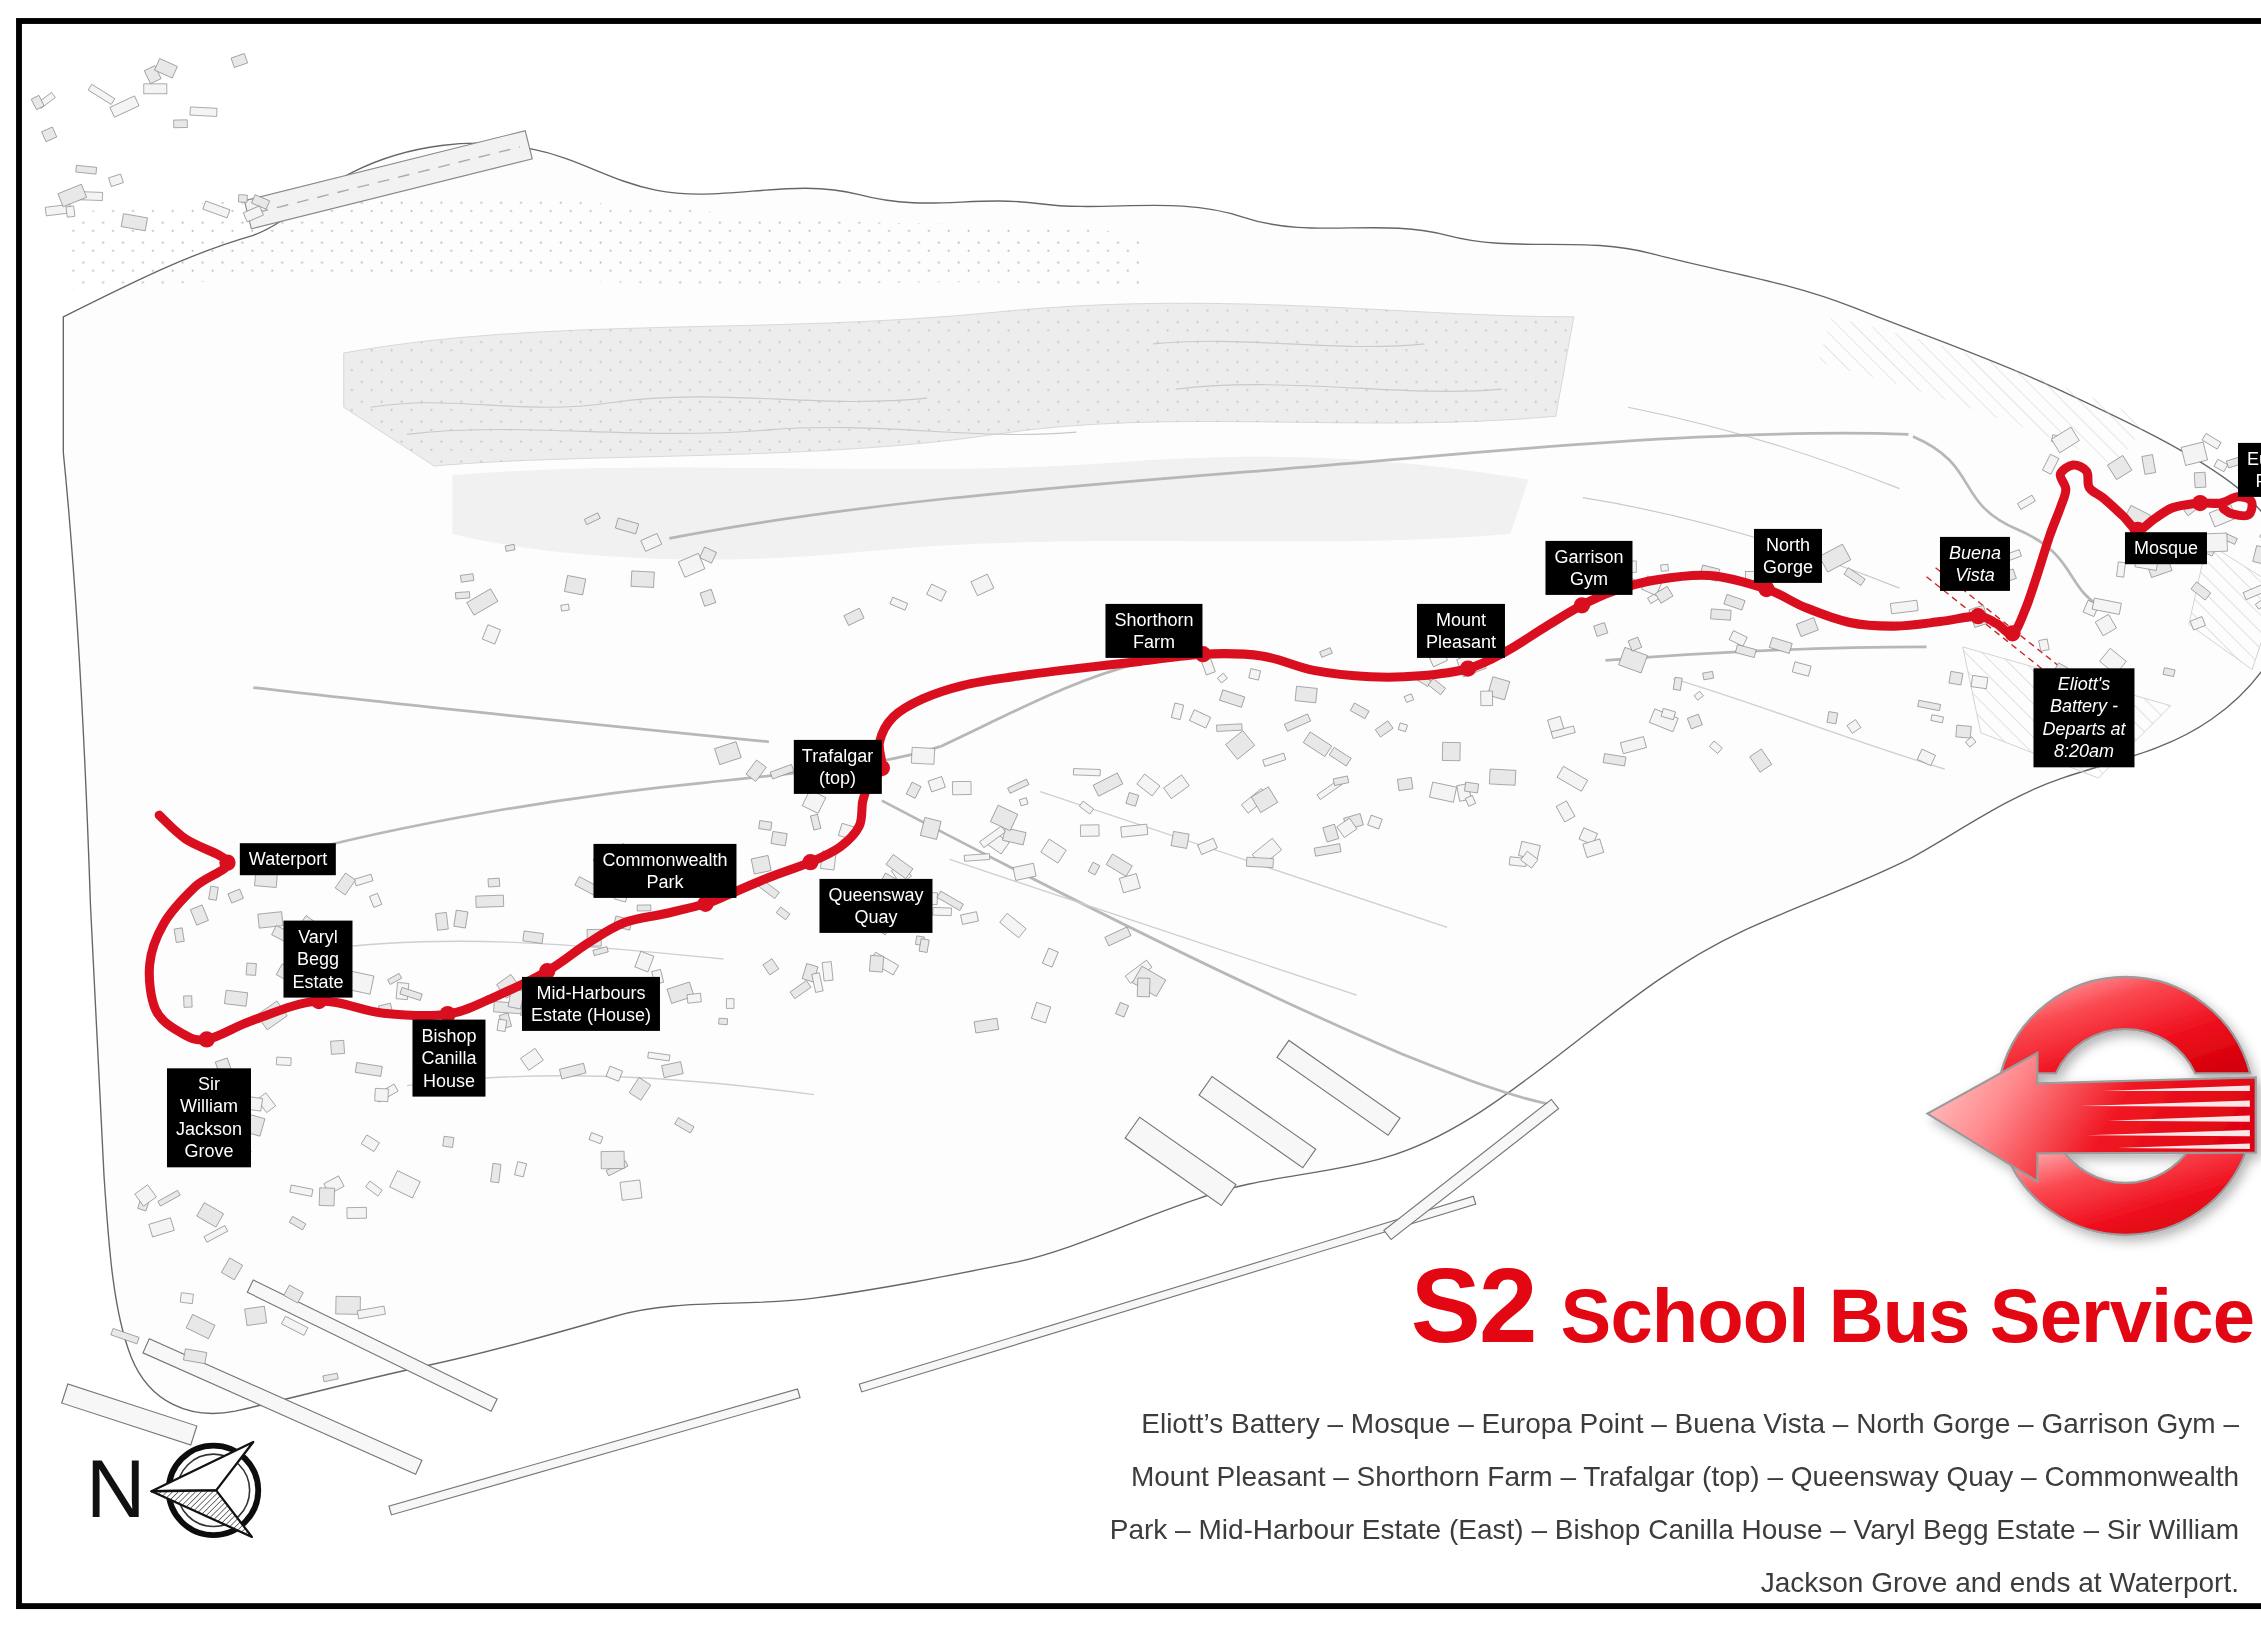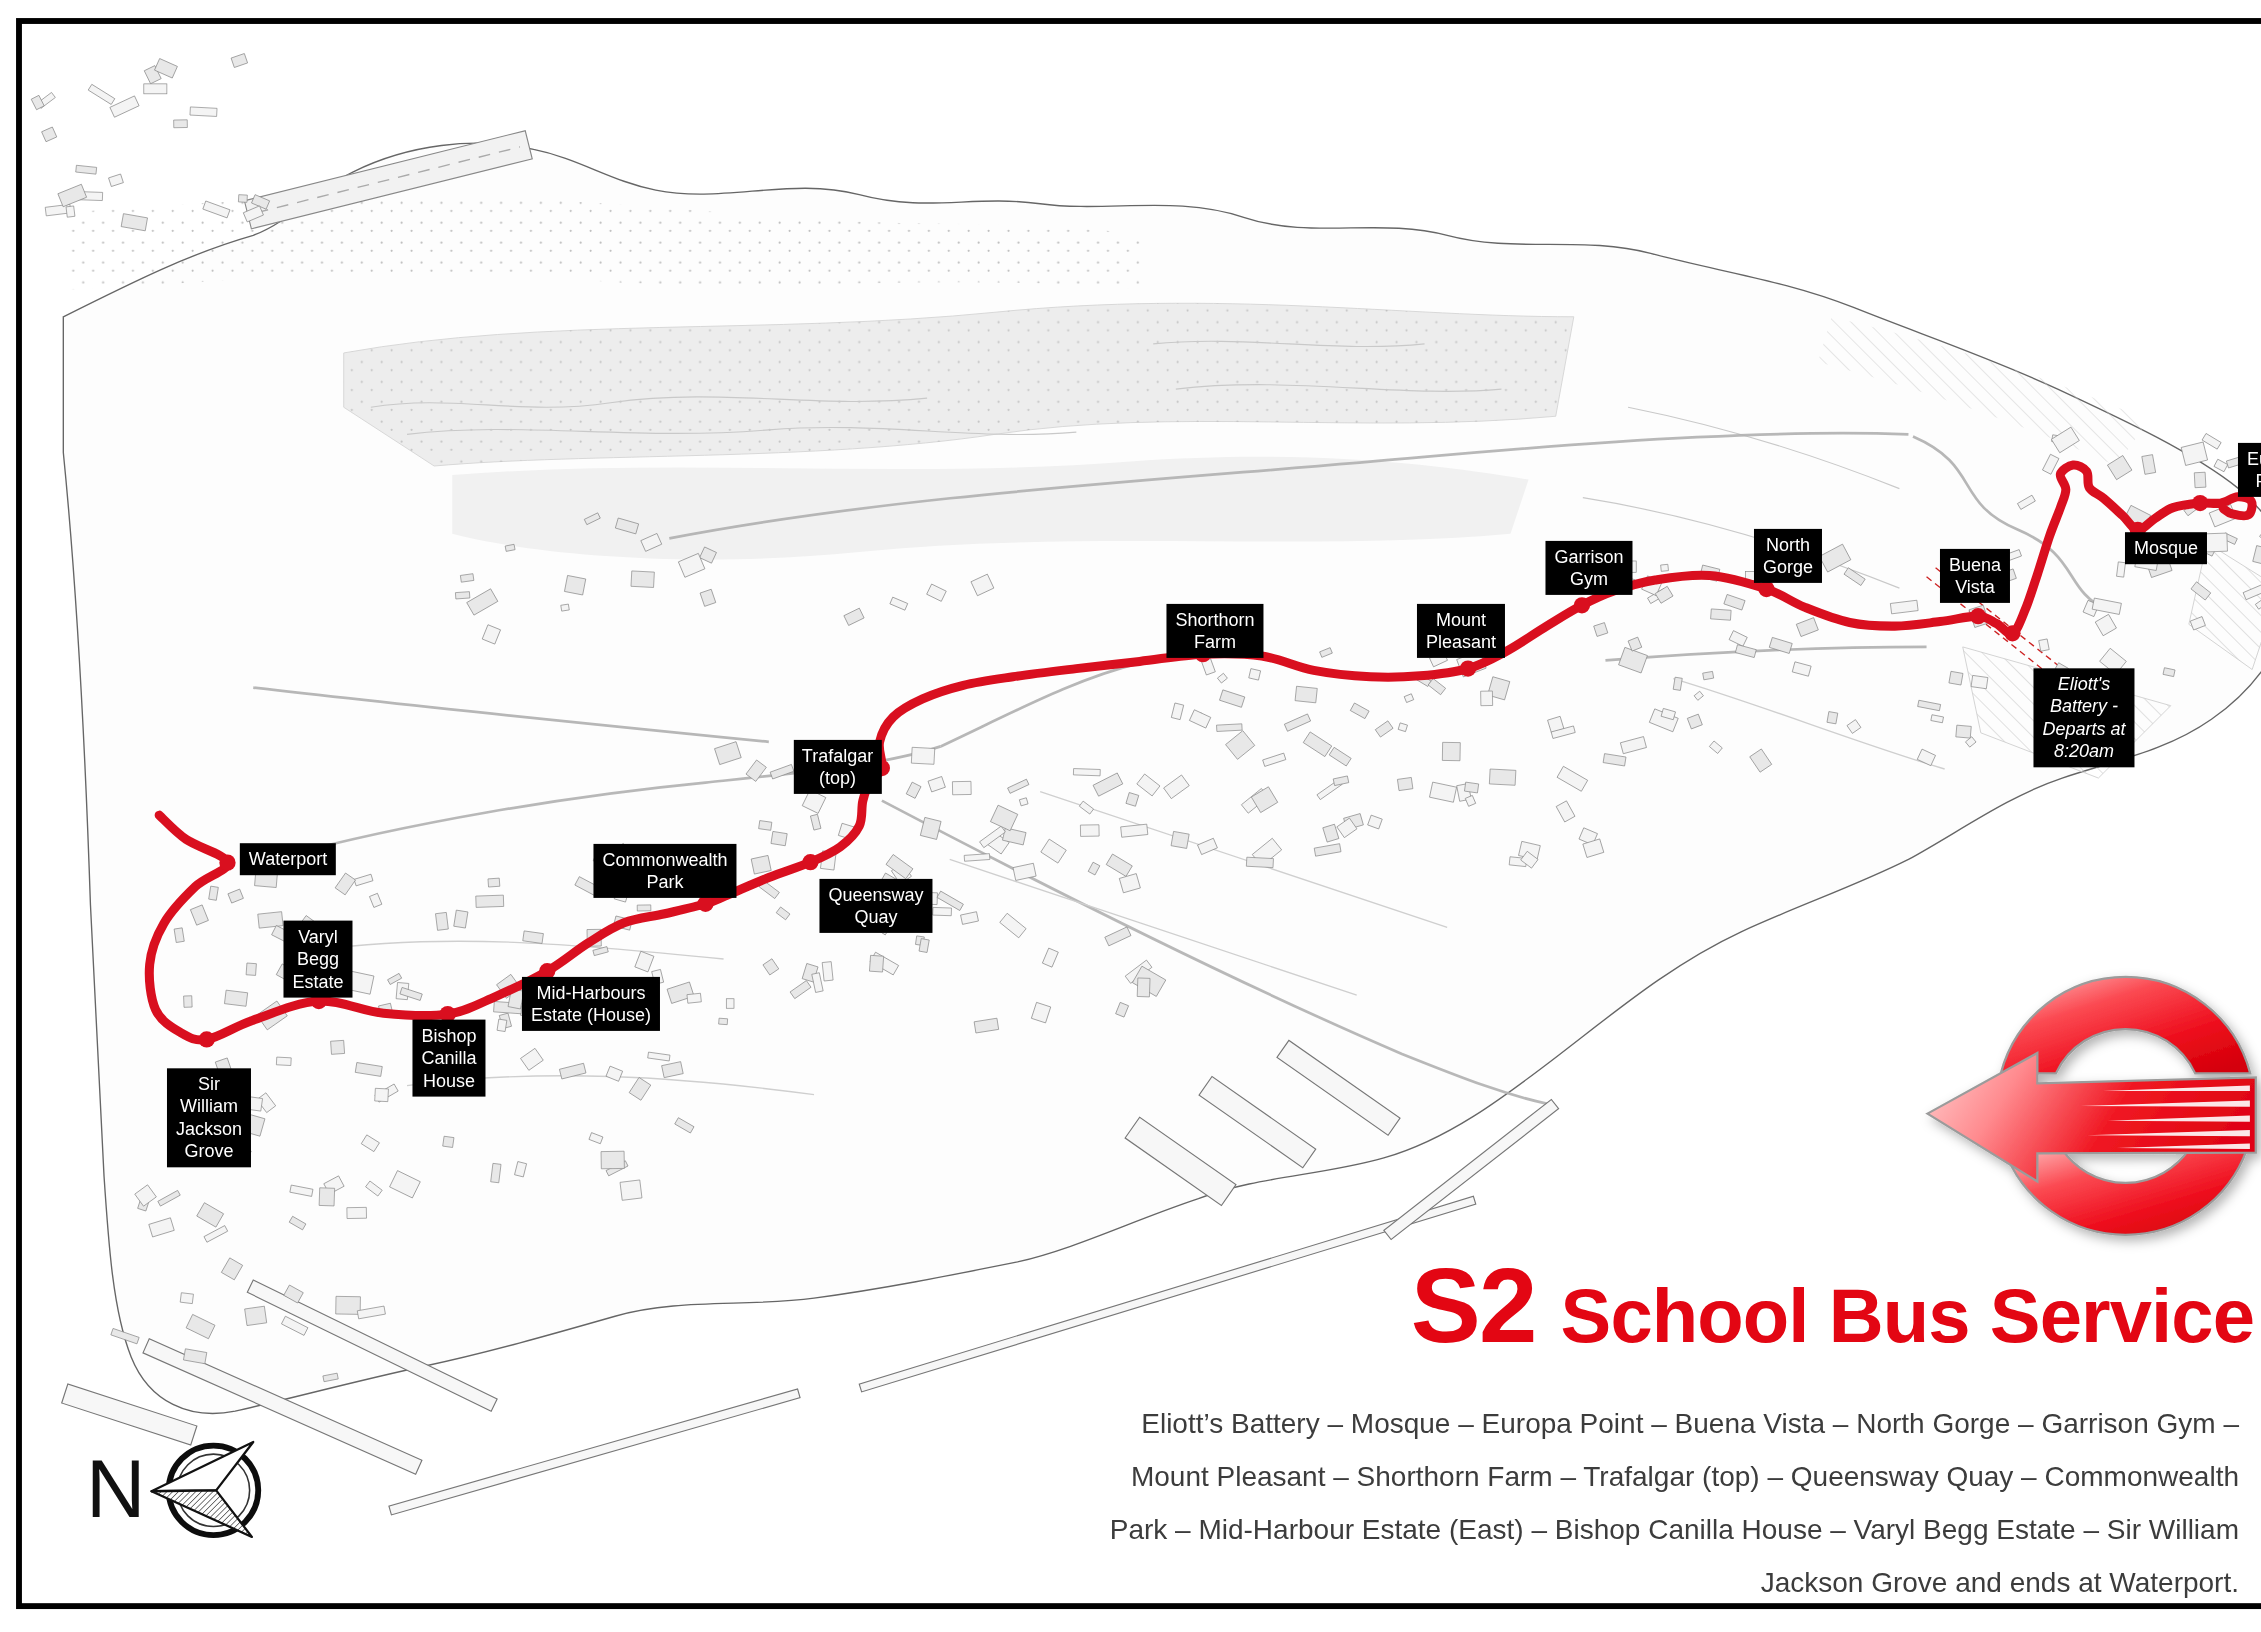--- a/index.html
+++ b/index.html
@@ -532,37 +532,37 @@
         <div>Departs at</div>
         <div>8:20am</div>
       </div>
       <div class="stop-label" style="left: 2166px; top: 548px;">
         <div>Mosque</div>
       </div>
       <div class="stop-label" style="left: 2276px; top: 470px;">
         <div>Europa</div>
         <div>Point</div>
       </div>
-      <div class="stop-label" style="left: 1975px; top: 576px;">
+      <div class="stop-label" style="left: 1975px; top: 564px; font-style: italic;">
         <div>Buena</div>
         <div>Vista</div>
       </div>
       <div class="stop-label" style="left: 1788px; top: 556px;">
         <div>North</div>
         <div>Gorge</div>
       </div>
       <div class="stop-label" style="left: 1589px; top: 568px;">
         <div>Garrison</div>
         <div>Gym</div>
       </div>
       <div class="stop-label" style="left: 1461px; top: 631px;">
         <div>Mount</div>
         <div>Pleasant</div>
       </div>
-      <div class="stop-label" style="left: 1215px; top: 631px;">
+      <div class="stop-label" style="left: 1154px; top: 631px;">
         <div>Shorthorn</div>
         <div>Farm</div>
       </div>
       <div class="stop-label" style="left: 838px; top: 767px; padding-left: 8px;">
         <div>Trafalgar</div>
         <div>(top)</div>
       </div>
       <div class="stop-label" style="left: 876px; top: 906px;">
         <div>Queensway</div>
         <div>Quay</div>

